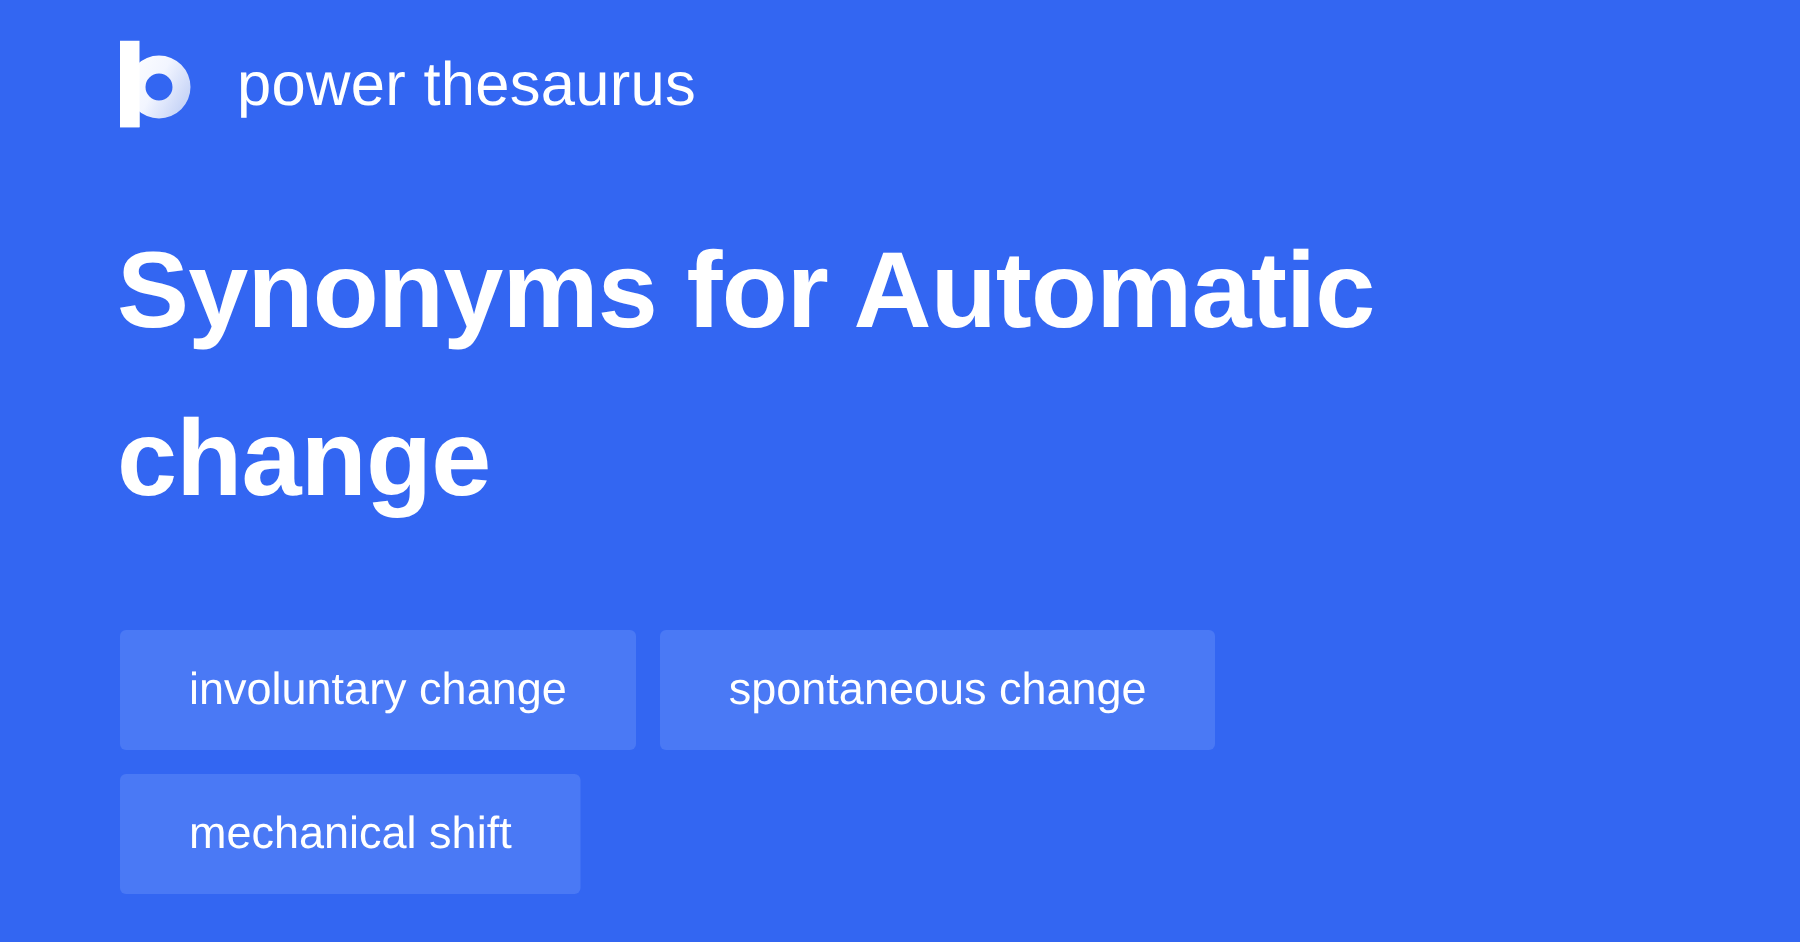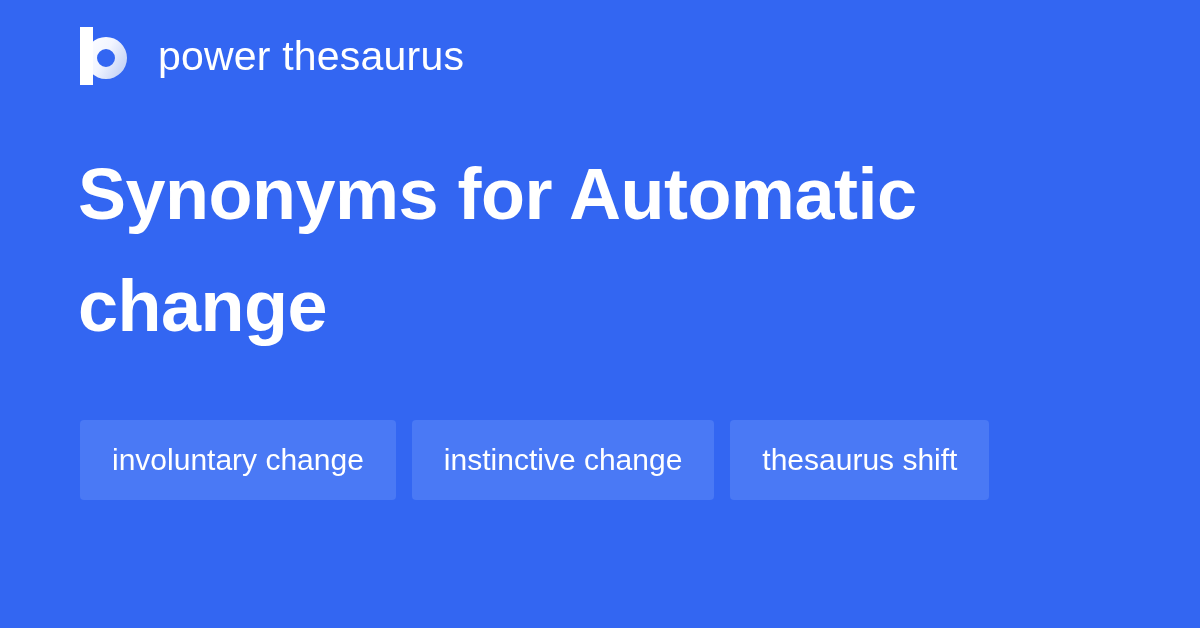--- a/index.html
+++ b/index.html
@@ -74,21 +74,21 @@
     display: flex;
     flex-wrap: wrap;
     gap: 16px;
   }
 
   .chip {
     background: #4a79f5;
     border-radius: 4px;
     height: 80px;
     box-sizing: border-box;
-    padding: 0 32px;
+    padding: 0 46px;
     display: flex;
     align-items: center;
     justify-content: center;
     color: #ffffff;
     font-size: 30px;
     font-weight: 400;
     line-height: 1;
     white-space: nowrap;
     font-family: "Liberation Sans", sans-serif;
   }
@@ -114,17 +114,17 @@
 
       <rect x="0" y="16" width="13" height="42" fill="#ffffff"></rect>
     </svg>
     <span class="brand-name">power thesaurus</span>
   </div>
 
   <h1 class="headline">Synonyms for Automatic change</h1>
 
   <div class="chips">
     <div class="chip">involuntary change</div>
-    <div class="chip">instinctive change</div>
-    <div class="chip">thesaurus shift</div>
+    <div class="chip">spontaneous change</div>
+    <div class="chip">mechanical shift</div>
   </div>
 
 </div>
 
 </body></html>

